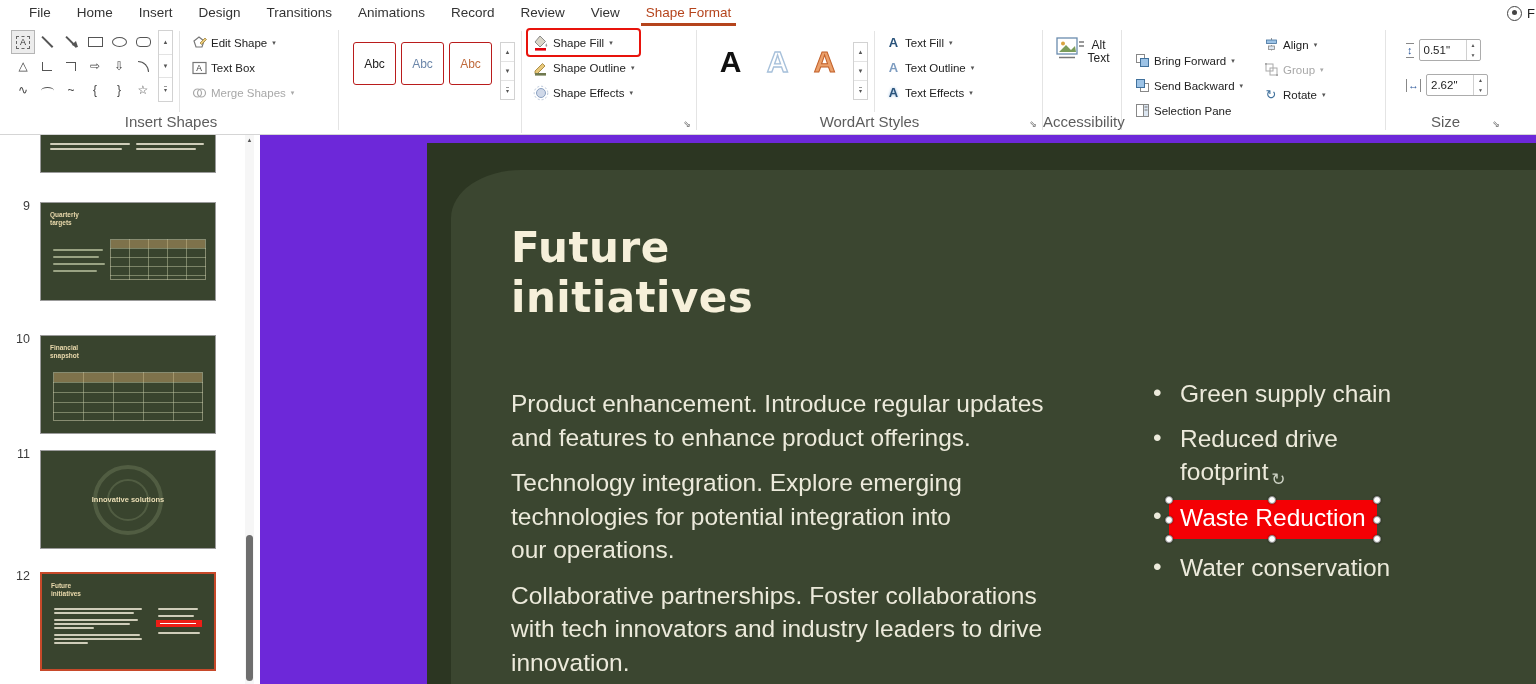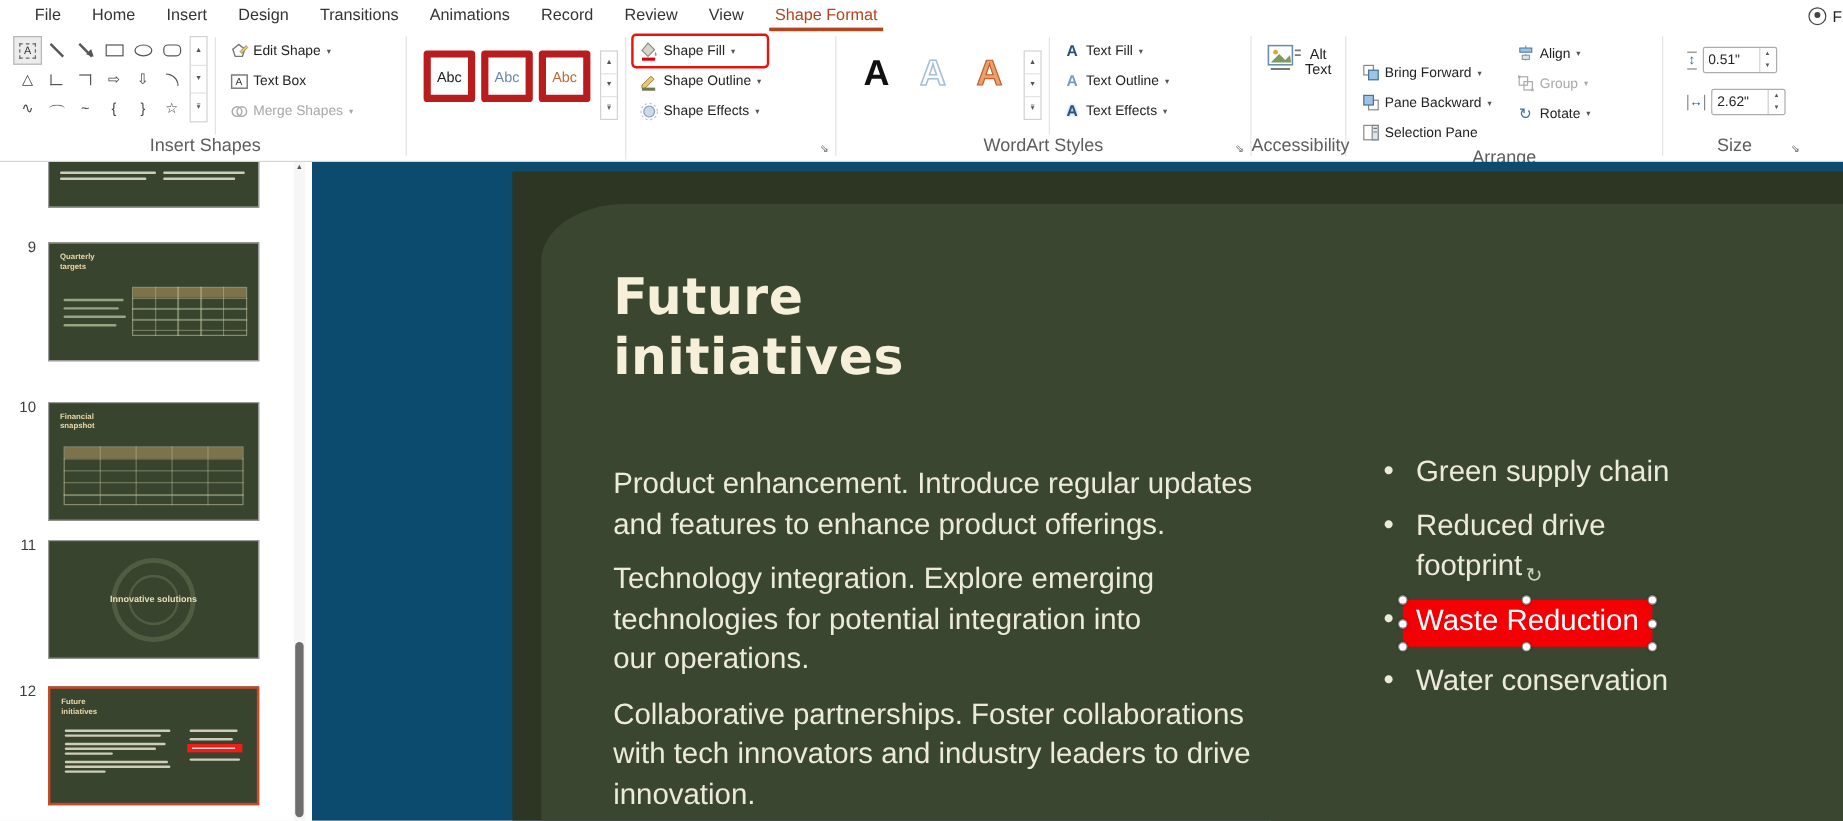--- a/index.html
+++ b/index.html
@@ -55,21 +55,21 @@
   .arc { width:13px; height:7px; border-top:1.8px solid #555; border-radius:100% 100% 0 0; }
 
   .gallery-scroll { width:15px; border:1px solid #d2d2d2; display:flex; flex-direction:column;
     margin-left:3px; flex:none; background:#fff; }
   .gs-btn { flex:1; font-size:6px; color:#555; display:flex; align-items:center; justify-content:center;
     border-bottom:1px solid #e3e3e3; cursor:pointer; }
   .gs-btn:last-child { border-bottom:none; }
   .gs-more { border-top:1px solid #9a9a9a; line-height:5px; padding-top:1px; }
 
   
-  .style-box { width:43px; height:43px; border:6px solid #b91c1c; border-radius:3px; margin:12px 5px 0 0;
+  .style-box { width:43px; height:43px; border:1px solid #b91c1c; border-radius:3px; margin:12px 5px 0 0;
     display:flex; align-items:center; justify-content:center; font-size:12px; background:#fff; cursor:pointer; }
   .sb1 { color:#222; } .sb2 { color:#6c87aa; } .sb3 { color:#c06a3c; }
   .gsc2 { height:58px; margin-top:12px; }
   .hl-red { outline:2.5px solid #e8130c; outline-offset:0px; }
   .ico16 { width:16px; height:16px; flex:none; display:flex; align-items:center; justify-content:center; }
 
   
   .wa-box { width:43px; height:43px; display:flex; align-items:center; justify-content:center;
     font-size:30px; font-weight:bold; margin:10px 4px 0 0; cursor:pointer; border-radius:3px; }
   .wa1 { color:#111; }
@@ -118,21 +118,21 @@
       repeating-linear-gradient(to right, transparent 0 29px, rgba(190,195,160,.5) 29px 30px); }
   .ring { position:absolute; border-radius:50%; border:4px solid rgba(170,180,140,.22); }
   .center-title { position:absolute; left:0; right:0; top:44px; text-align:center; font-size:7.5px;
     font-weight:bold; color:#ecdfb6; }
   .panel-scrollbar { position:absolute; right:6px; top:0; bottom:0; width:9px; background:#f6f6f6; }
   .ps-up { position:absolute; top:2px; left:0; right:0; text-align:center; font-size:6px; color:#555; cursor:pointer; }
   .ps-thumb { position:absolute; top:400px; height:146px; left:1px; right:1px; background:#6e6e6e;
     border-radius:4px; cursor:pointer; }
 
   
-  .canvas { flex:1; position:relative; overflow:hidden; background:#0c4a6e; }
+  .canvas { flex:1; position:relative; overflow:hidden; background:#6d28d9; }
   .slide { position:absolute; left:167px; top:8px; width:1280px; height:720px; background:#2c3622; }
   .slide-inner { position:absolute; left:24px; top:27px; right:16px; bottom:18px; background:#3b4630;
     border-radius:70px 110px 60px 90px / 48px 66px 88px 58px; }
   .slide-title { position:absolute; left:84px; top:80px; font-size:42px; line-height:50px;
     font-weight:800; letter-spacing:.5px; color:#f6f0da; white-space:pre-line; cursor:text;
     font-family:"DejaVu Sans",sans-serif; }
   .body-left { position:absolute; left:84px; top:244px; width:640px; font-size:24.5px;
     line-height:33.5px; color:#eceadb; cursor:text; }
   .body-left p { white-space:pre-line; margin:0 0 12px; }
   .body-right { position:absolute; left:722px; top:234px; width:245px; font-size:24.5px;
@@ -380,21 +380,21 @@
           <span>Bring Forward</span>
           <span class="chev">▾</span>
         </div>
         <div class="small-btn">
           <span class="ico16">
             <svg width="15" height="15" viewBox="0 0 15 15">
                 <rect x="5.5" y="5.5" width="8" height="8" fill="#fff" stroke="#888" stroke-width="1"></rect>
                 <rect x="1.5" y="1.5" width="8" height="8" fill="#9dc3e6" stroke="#41719c" stroke-width="1"></rect>
               </svg>
           </span>
-          <span>Pane Backward</span>
+          <span>Send Backward</span>
           <span class="chev">▾</span>
         </div>
         <div class="small-btn">
           <span class="ico16">
             <svg width="15" height="15" viewBox="0 0 15 15">
                 <rect x="1.5" y="1.5" width="12" height="12" fill="#fff" stroke="#888" stroke-width="1"></rect>
                 <rect x="8.5" y="1.5" width="5" height="12" fill="#dce6f1" stroke="#888" stroke-width="1"></rect>
                 <line x1="9.5" y1="4" x2="12.5" y2="4" stroke="#777" stroke-width="1"></line>
                 <line x1="9.5" y1="7" x2="12.5" y2="7" stroke="#777" stroke-width="1"></line>
               </svg>
@@ -426,21 +426,20 @@
           <span>Group</span>
           <span class="chev">▾</span>
         </div>
         <div class="small-btn">
           <span class="ico16" style="font-size:13px;color:#41719c">↻</span>
           <span>Rotate</span>
           <span class="chev">▾</span>
         </div>
       </div>
     </div>
-    <div class="rg-label">Arrange</div>
   </div>
 
   <div class="rsep"></div>
 
   <div class="rgroup g6">
     <div class="rg-body" style="justify-content:center">
       <div class="size-col">
         <div class="size-row">
           <span class="sz-ico sz-v">↕</span>
           <div class="size-field">

